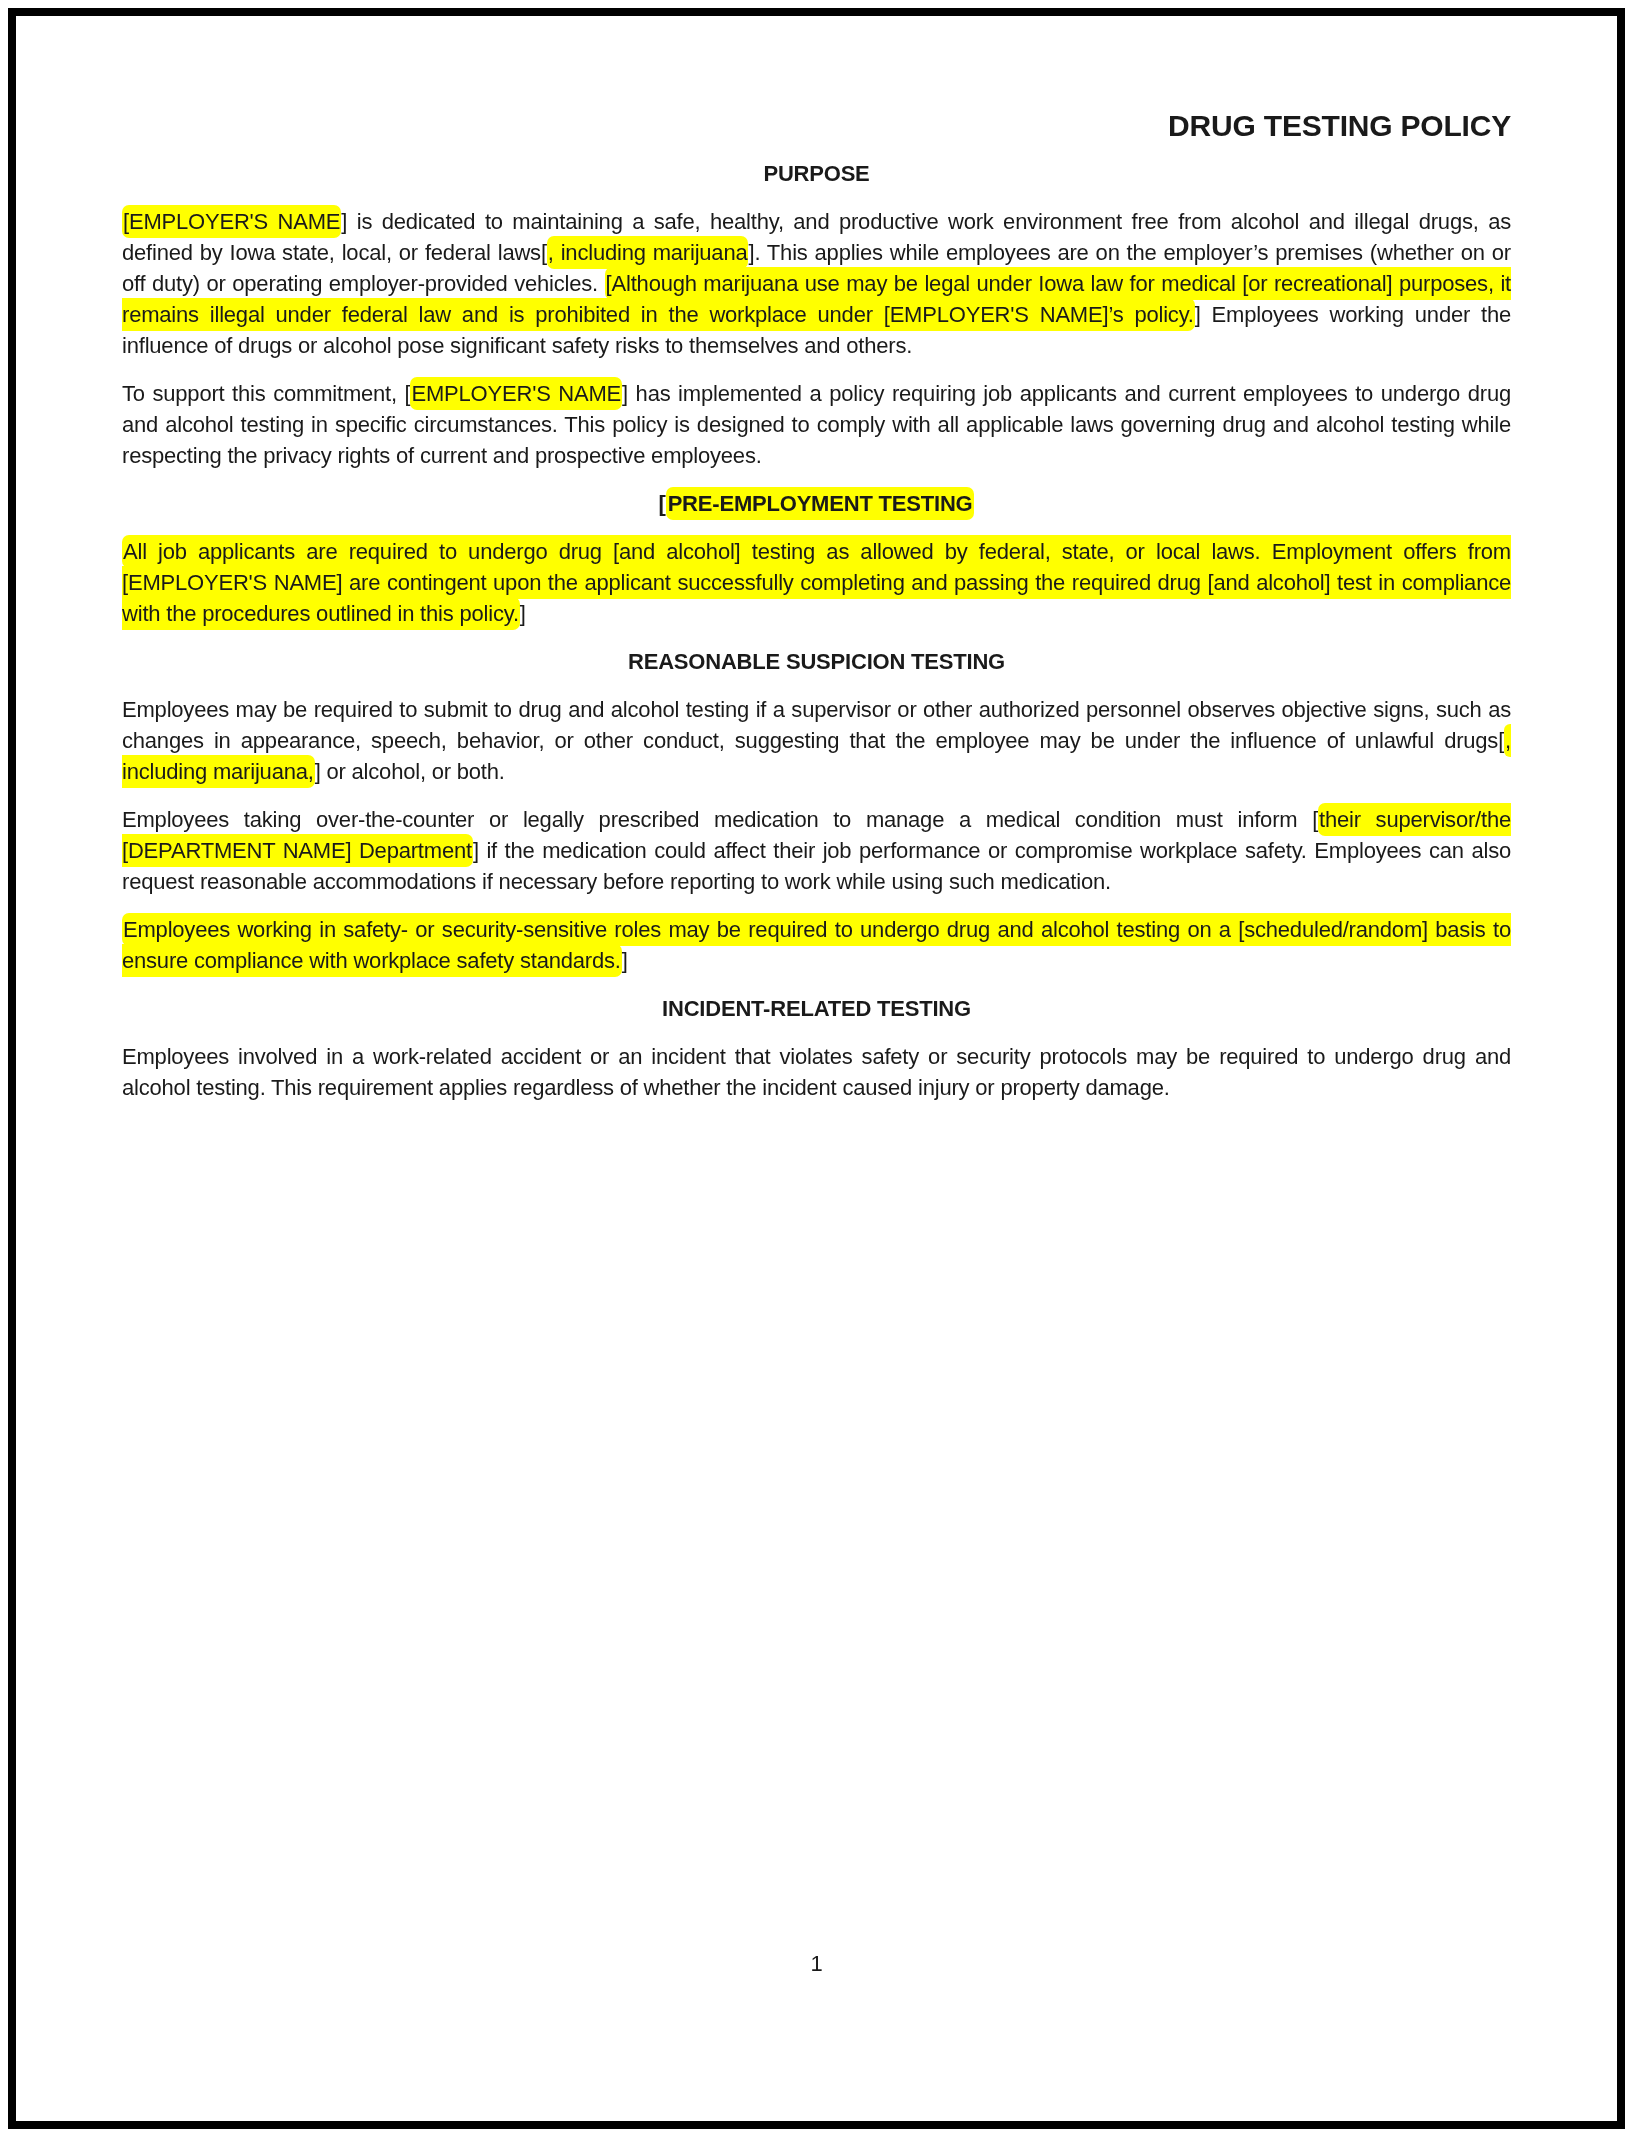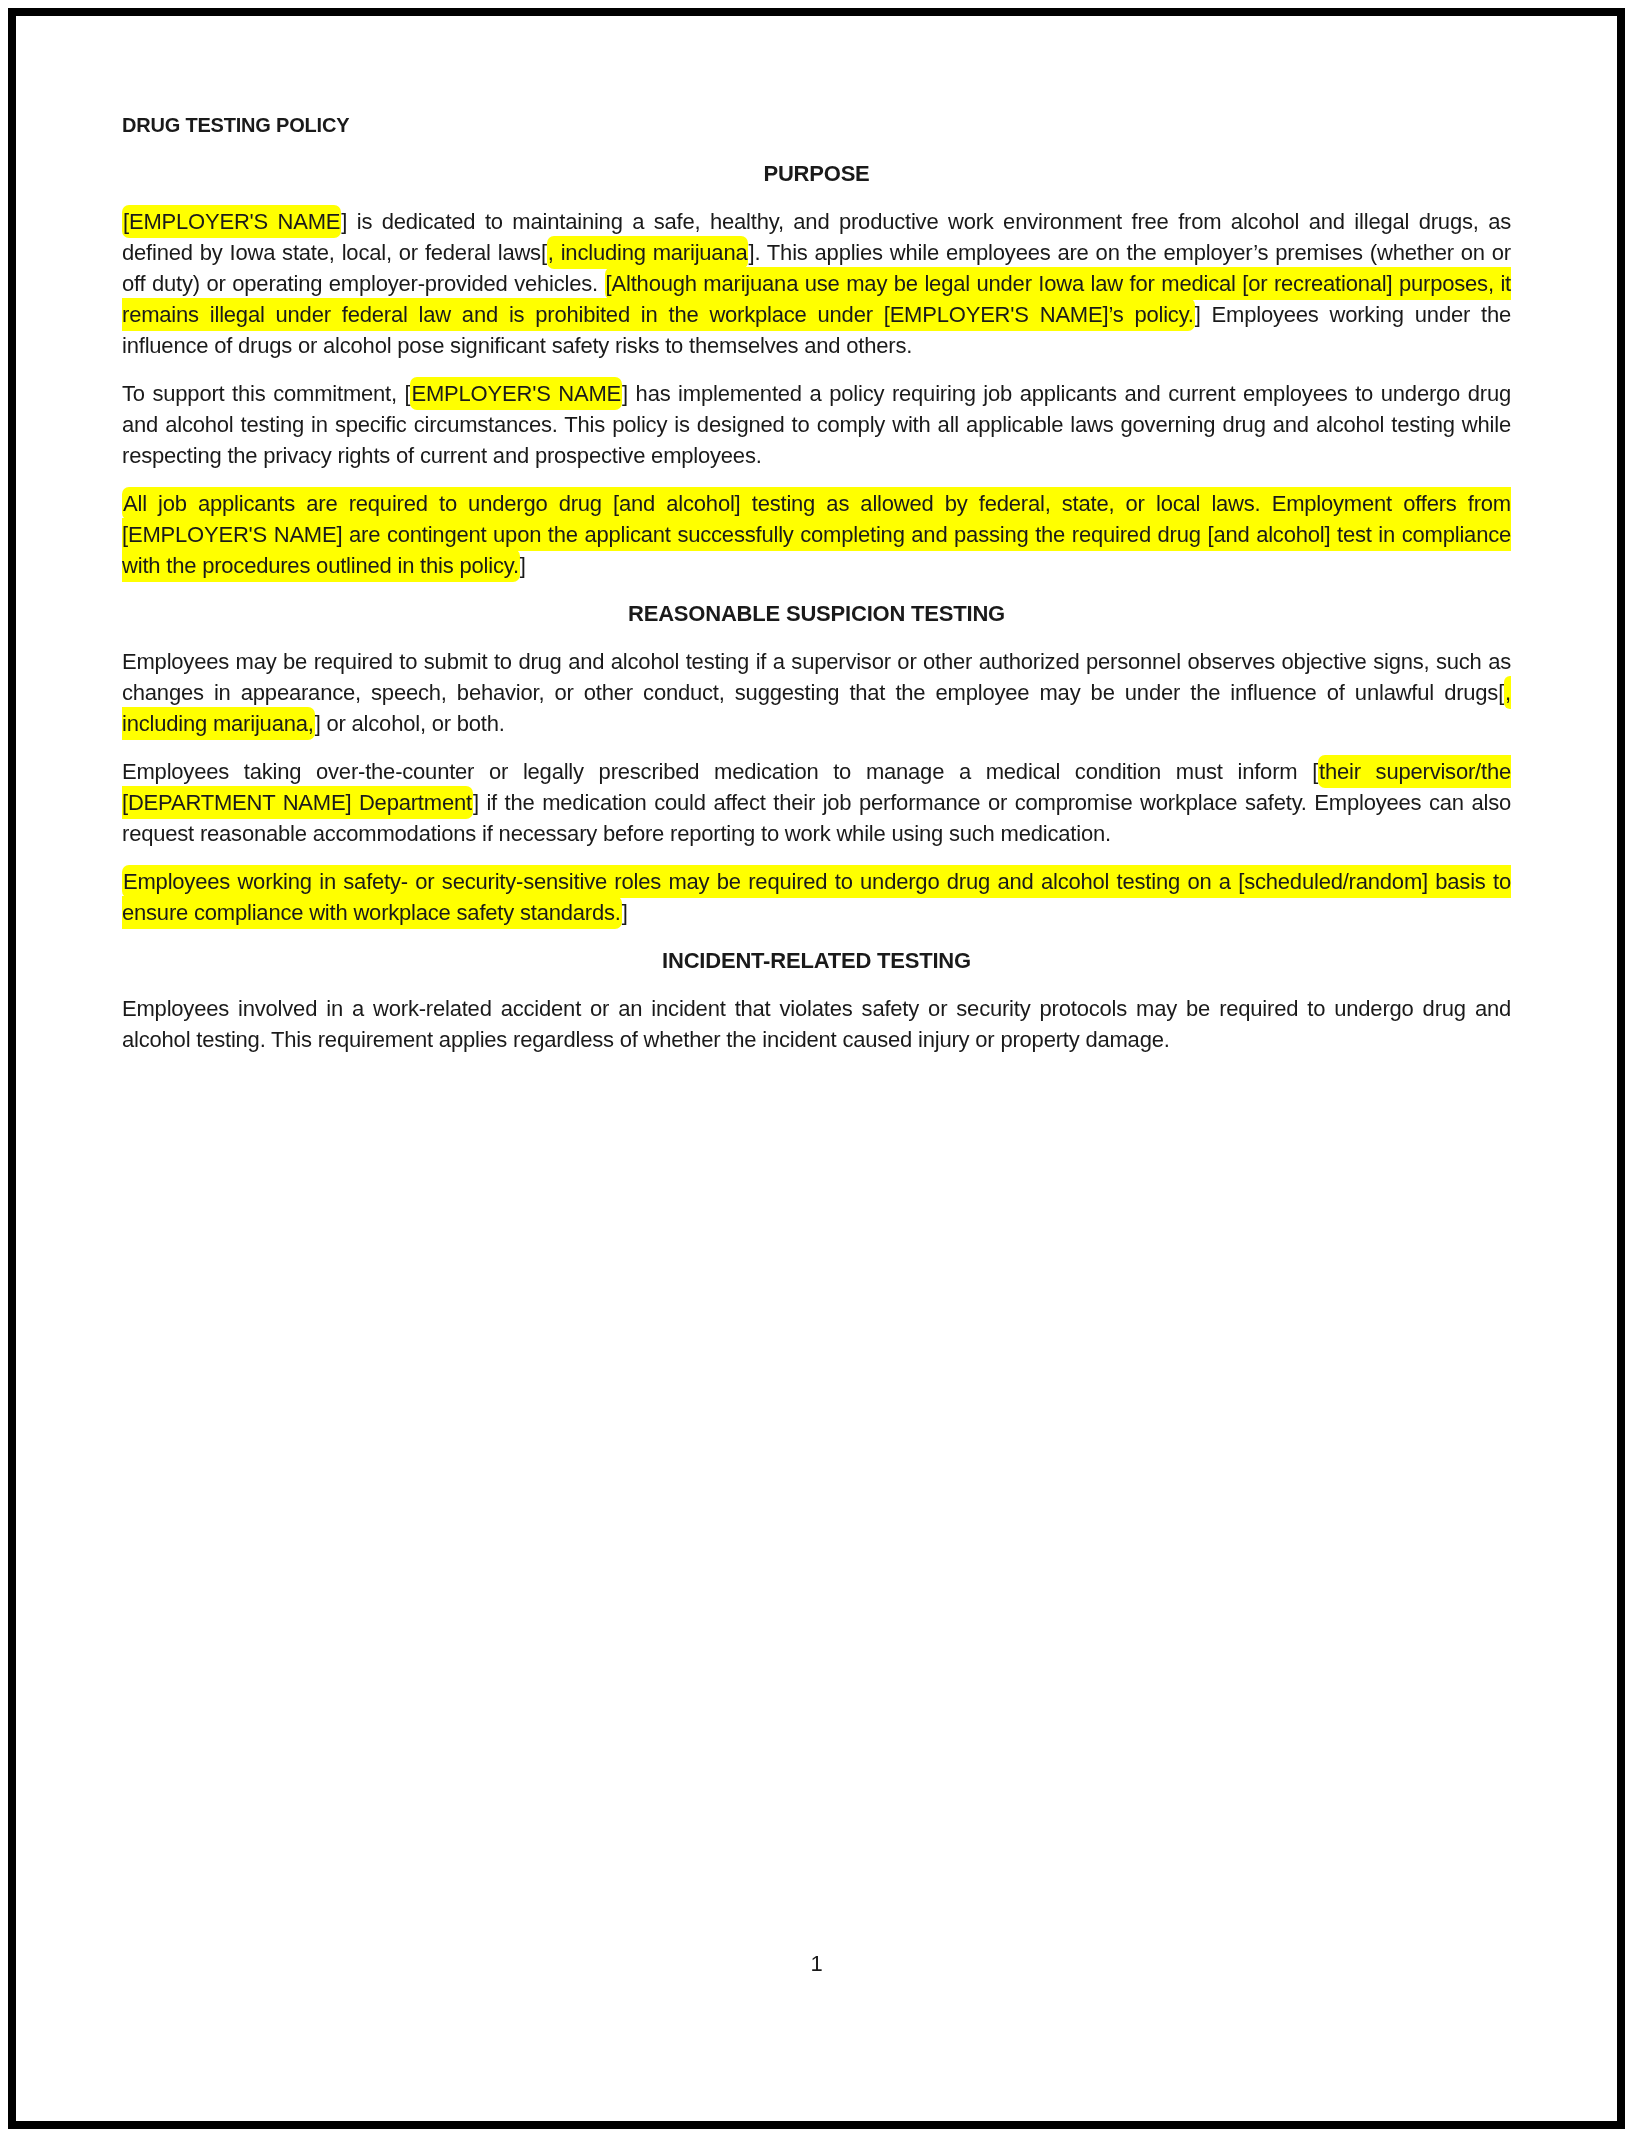--- a/index.html
+++ b/index.html
@@ -21,23 +21,23 @@
   .content {
     position: absolute;
     left: 122px;
     right: 122px;
     top: 110px;
     font-size: 22px;
     line-height: 31px;
     letter-spacing: -0.2px;
   }
   .doc-title {
-    font-size: 20px;
+    font-size: 30px;
     font-weight: 700;
-    text-align: left;
+    text-align: right;
     margin: 0 0 17px 0;
   }
   .heading {
     font-size: 22px;
     font-weight: 700;
     margin: 0 0 17px 0;
     text-align: center;
   }
   .paragraph {
     margin: 0 0 17px 0;
@@ -63,20 +63,21 @@
 <body>
 
 <div class="page">
   <div class="frame"></div>
   <div class="content">
     <h1 class="doc-title">DRUG TESTING POLICY</h1>
     <div>
         <h2 class="heading"><span>PURPOSE</span></h2>
         <p class="paragraph"><mark class="hl">[EMPLOYER'S NAME</mark><span>] is dedicated to maintaining a safe, healthy, and productive work environment free from alcohol and illegal drugs, as defined by Iowa state, local, or federal laws[</span><mark class="hl">, including marijuana</mark><span>]. This applies while employees are on the employer’s premises (whether on or off duty) or operating employer-provided vehicles. </span><mark class="hl">[Although marijuana use may be legal under Iowa law for medical [or recreational] purposes, it remains illegal under federal law and is prohibited in the workplace under [EMPLOYER'S NAME]’s policy.</mark><span>] Employees working under the influence of drugs or alcohol pose significant safety risks to themselves and others.</span></p>
         <p class="paragraph"><span>To support this commitment, [</span><mark class="hl">EMPLOYER'S NAME</mark><span>] has implemented a policy requiring job applicants and current employees to undergo drug and alcohol testing in specific circumstances. This policy is designed to comply with all applicable laws governing drug and alcohol testing while respecting the privacy rights of current and prospective employees.</span></p>
+        <h2 class="heading"><span>[</span><mark class="hl">PRE-EMPLOYMENT TESTING</mark></h2>
         <p class="paragraph"><mark class="hl">All job applicants are required to undergo drug [and alcohol] testing as allowed by federal, state, or local laws. Employment offers from [EMPLOYER'S NAME] are contingent upon the applicant successfully completing and passing the required drug [and alcohol] test in compliance with the procedures outlined in this policy.</mark><span>]</span></p>
         <h2 class="heading"><span>REASONABLE SUSPICION TESTING</span></h2>
         <p class="paragraph"><span>Employees may be required to submit to drug and alcohol testing if a supervisor or other authorized personnel observes objective signs, such as changes in appearance, speech, behavior, or other conduct, suggesting that the employee may be under the influence of unlawful drugs[</span><mark class="hl">, including marijuana,</mark><span>] or alcohol, or both.</span></p>
         <p class="paragraph"><span>Employees taking over-the-counter or legally prescribed medication to manage a medical condition must inform [</span><mark class="hl">their supervisor/the [DEPARTMENT NAME] Department</mark><span>] if the medication could affect their job performance or compromise workplace safety. Employees can also request reasonable accommodations if necessary before reporting to work while using such medication.</span></p>
         <p class="paragraph"><mark class="hl">Employees working in safety- or security-sensitive roles may be required to undergo drug and alcohol testing on a [scheduled/random] basis to ensure compliance with workplace safety standards.</mark><span>]</span></p>
         <h2 class="heading"><span>INCIDENT-RELATED TESTING</span></h2>
         <p class="paragraph"><span>Employees involved in a work-related accident or an incident that violates safety or security protocols may be required to undergo drug and alcohol testing. This requirement applies regardless of whether the incident caused injury or property damage.</span></p>
       </div>
   </div>
   <div class="page-number">1</div>

